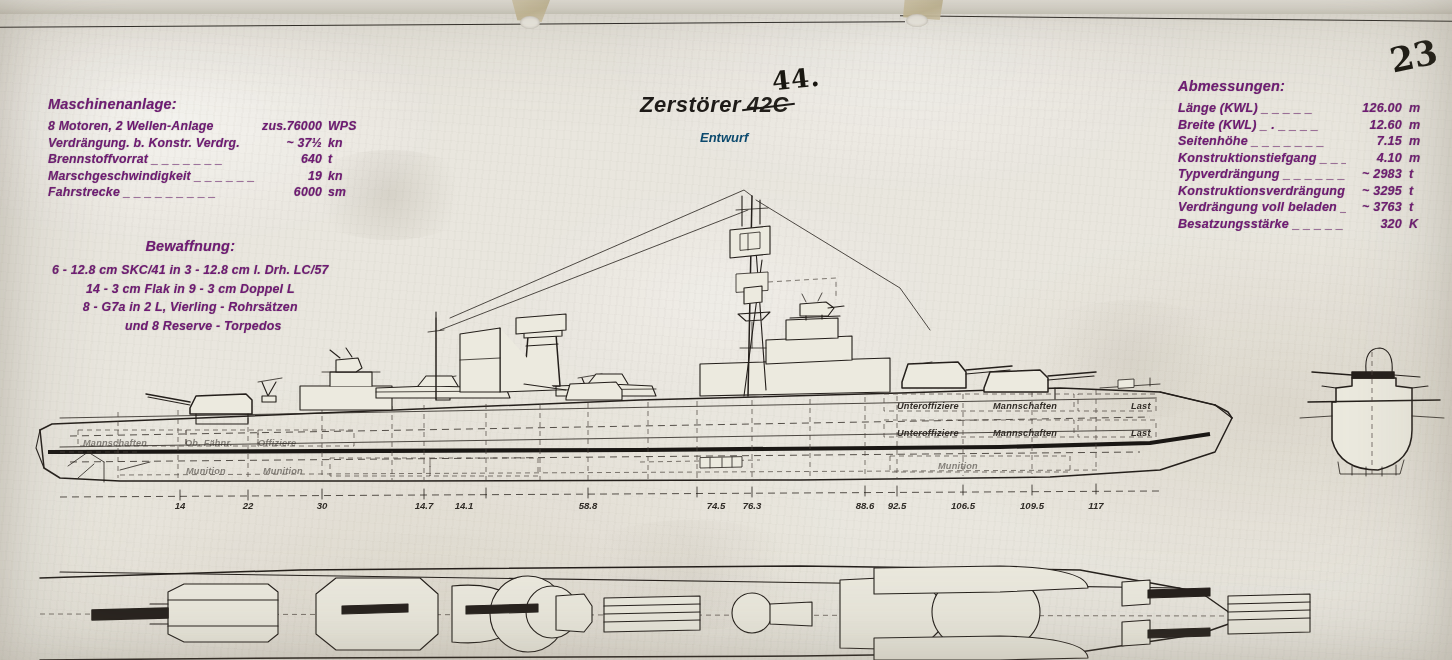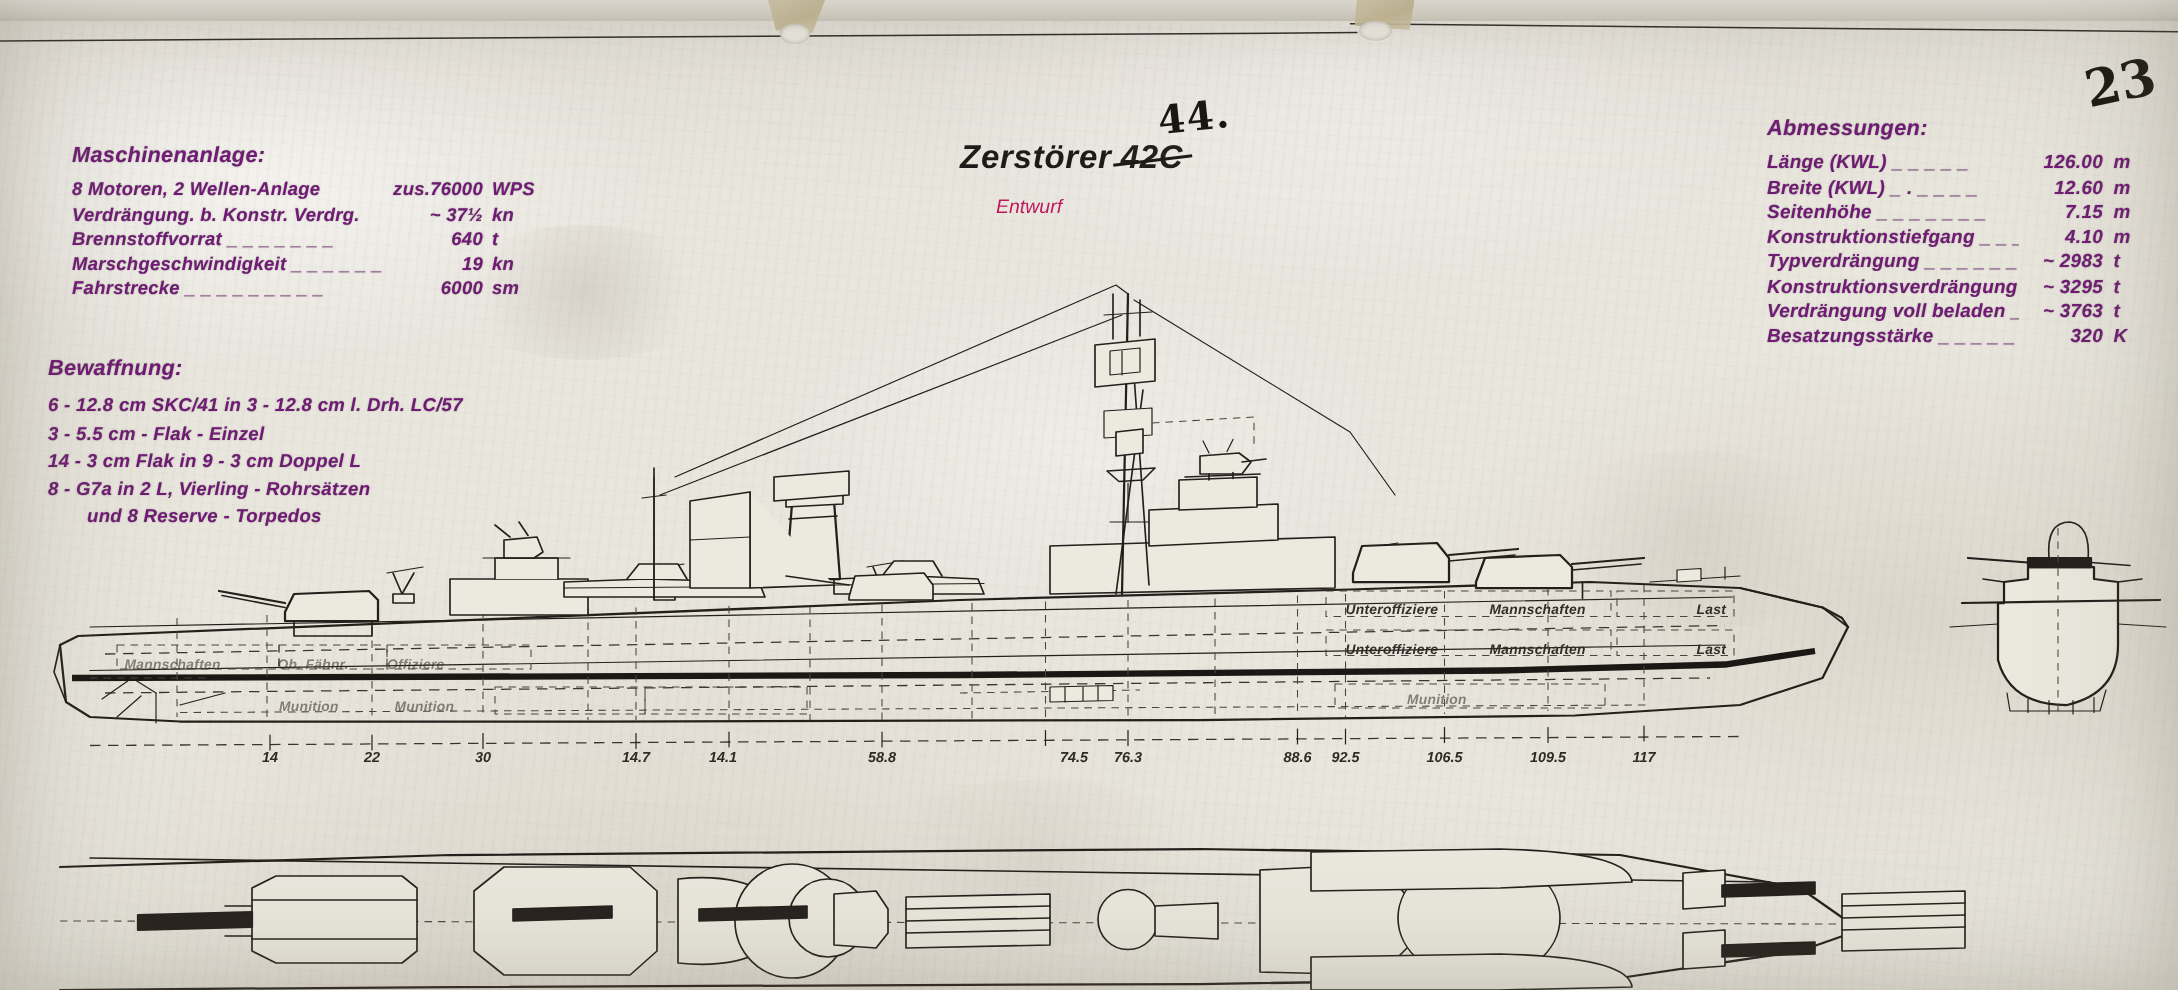--- a/index.html
+++ b/index.html
@@ -63,22 +63,22 @@
   .machgrid .unit{font-size:12.3px;text-align:left;padding-left:6px;}
 
   .armline{font-size:12.4px;line-height:18.5px;}
 
   
   .title{position:absolute;left:640px;top:92px;font-size:22px;font-weight:bold;
     font-style:italic;letter-spacing:.5px;color:#1e1b18;}
   .strike{position:relative;display:inline-block;margin-left:6px;color:#23201c;}
   .strike:after{content:"";position:absolute;left:-5px;right:-6px;top:52%;
     height:2.4px;background:#1d1a17;transform:rotate(-7deg);}
-  .subtitle{position:absolute;left:664px;top:130px;font-size:13px;
-    font-style:italic;font-weight:normal;color:#be185d;}
+  .subtitle{position:absolute;left:700px;top:130px;font-size:13px;
+    font-style:italic;font-weight:bold;color:#0c4a6e;}
   .hand{position:absolute;font-family:"DejaVu Serif", serif;font-weight:bold;
     color:#17150f;transform:rotate(-6deg);}
   .hand-44{left:772px;top:64px;font-size:26px;letter-spacing:1px;}
   .hand-23{left:1390px;top:36px;font-size:34px;transform:rotate(-12deg);}
 
   
   .clabel{position:absolute;font-size:9.2px;font-style:italic;font-weight:bold;
     color:#312c27;white-space:nowrap;letter-spacing:.2px;}
   .clabel.faint{opacity:.55;}
   .stn{position:absolute;font-size:9.6px;font-weight:bold;color:#2e2a25;
@@ -136,25 +136,24 @@
         <div class="tline unit">t</div>
         <div class="tline lbl">Marschgeschwindigkeit _ _ _ _ _ _</div>
         <div class="tline val">19</div>
         <div class="tline unit">kn</div>
         <div class="tline lbl">Fahrstrecke _ _ _ _ _ _ _ _ _</div>
         <div class="tline val">6000</div>
         <div class="tline unit">sm</div>
       </div>
   </div>
 
-  <div class="tblock" style="left:32px;top:238px;">
+  <div class="tblock" style="left:52px;top:238px;text-align:center;">
     <div class="tline hdr">Bewaffnung:</div>
     <div id="armlines">
         <div class="tline armline">6 - 12.8 cm  SKC/41 in 3 - 12.8 cm  l. Drh. LC/57</div>
-        <div class="tline armline">3 - 5.5 cm - Flak - Einzel</div>
         <div class="tline armline">14 - 3 cm Flak in 9 - 3 cm Doppel  L</div>
         <div class="tline armline">8 - G7a in 2 L, Vierling - Rohrsätzen</div>
         <div class="tline armline" style="padding-left: 26px;">und 8 Reserve - Torpedos</div>
       </div>
   </div>
 
   <div class="tblock" style="left:1178px;top:78px;">
     <div class="tline hdr">Abmessungen:</div>
     <div class="dimgrid" id="dimgrid">
         <div class="tline lbl">Länge (KWL) _ _ _ _ _</div>
@@ -483,21 +482,21 @@
       <div class="clabel faint" style="left: 186px; top: 466px;">Munition</div>
       <div class="clabel faint" style="left: 263px; top: 466px;">Munition</div>
       <div class="clabel faint" style="left: 938px; top: 461px;">Munition</div>
     </div>
 
   <div id="stnlabels">
       <div class="stn" style="left: 180px; top: 500px;">14</div>
       <div class="stn" style="left: 248px; top: 500px;">22</div>
       <div class="stn" style="left: 322px; top: 500px;">30</div>
       <div class="stn" style="left: 424px; top: 500px;">14.7</div>
-      <div class="stn" style="left: 482px; top: 500px;">14.1</div>
+      <div class="stn" style="left: 464px; top: 500px;">14.1</div>
       <div class="stn" style="left: 588px; top: 500px;">58.8</div>
       <div class="stn" style="left: 716px; top: 500px;">74.5</div>
       <div class="stn" style="left: 752px; top: 500px;">76.3</div>
       <div class="stn" style="left: 865px; top: 500px;">88.6</div>
       <div class="stn" style="left: 897px; top: 500px;">92.5</div>
       <div class="stn" style="left: 963px; top: 500px;">106.5</div>
       <div class="stn" style="left: 1032px; top: 500px;">109.5</div>
       <div class="stn" style="left: 1096px; top: 500px;">117</div>
     </div>
 

